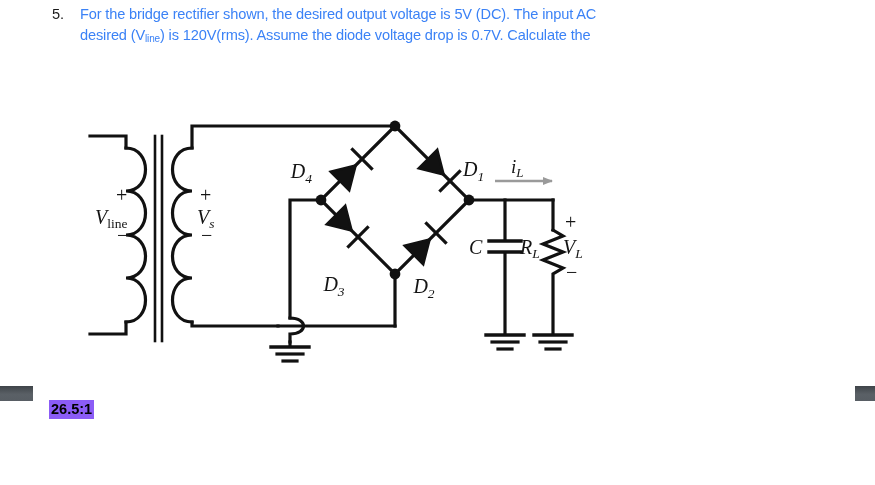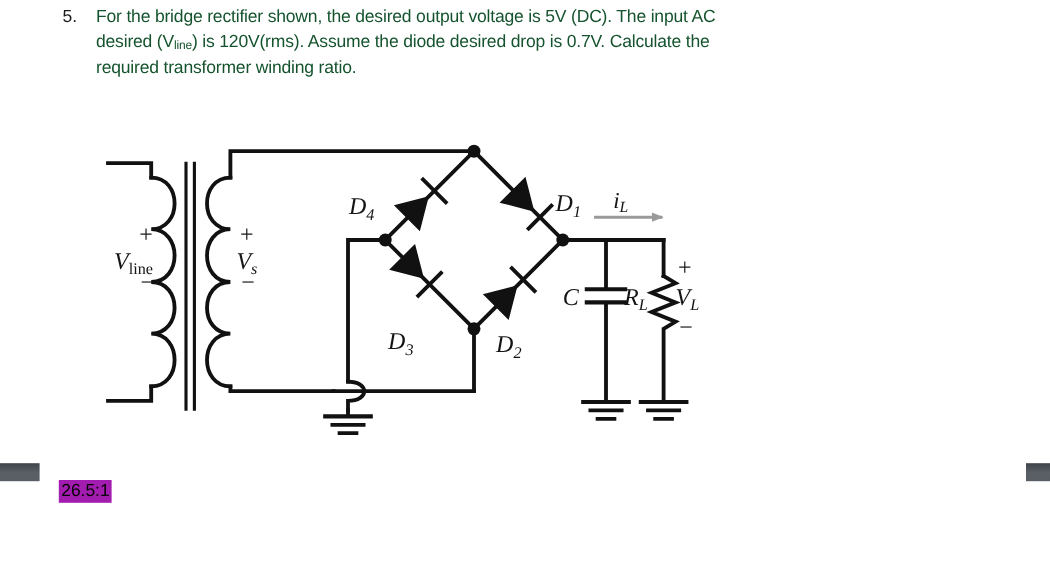--- a/index.html
+++ b/index.html
@@ -36,21 +36,21 @@
     width: 28px;
     flex: 0 0 28px;
     font-size: 14.6px;
     color: #1a1a1a;
     line-height: 21px;
     font-family: "Liberation Sans", sans-serif;
   }
   .q-body {
     flex: 1 1 auto;
     font-size: 14.6px;
-    color: #14532d;
+    color: #3b82f6;
     line-height: 21px;
     font-family: "Liberation Sans", sans-serif;
     letter-spacing: -0.15px;
   }
   .q-line { display: block; white-space: nowrap; }
   .q-line sub {
     font-size: 10px;
     vertical-align: baseline;
     position: relative;
     top: 2px;
@@ -76,41 +76,40 @@
   }
   #bar-right {
     left: 855px;
     top: 386px;
     width: 20px;
   }
   #answer {
     position: absolute;
     left: 49px;
     top: 400px;
-    background: #a21caf;
+    background: #8b5cf6;
     color: #000000;
     font-size: 14.5px;
-    font-weight: normal;
+    font-weight: bold;
     font-family: "Liberation Sans", sans-serif;
     padding: 1px 2px 2px 2px;
     line-height: 16px;
   }
 </style>
 </head>
 <body>
 
 <div id="page">
 
   <div class="question">
     <div class="q-row">
       <div class="q-num">5.</div>
       <div class="q-body">
         <span class="q-line">For the bridge rectifier shown, the desired output voltage is 5V (DC). The input AC</span>
-        <span class="q-line"><span>desired (V</span><sub>line</sub><span>) is 120V(rms). Assume the diode desired drop is 0.7V. Calculate the</span></span>
-        <span class="q-line">required transformer winding ratio.</span>
+        <span class="q-line"><span>desired (V</span><sub>line</sub><span>) is 120V(rms). Assume the diode voltage drop is 0.7V. Calculate the</span></span>
       </div>
     </div>
   </div>
 
   <svg id="circuit" width="875" height="290" viewBox="0 0 875 290" xmlns="http://www.w3.org/2000/svg">
 
     <defs>
       <marker id="arrowgray" markerWidth="10" markerHeight="8" refX="9" refY="4" orient="auto" markerUnits="userSpaceOnUse">
         <path d="M0,0 L10,4 L0,8 Z" fill="#9a9a9a"></path>
       </marker>

